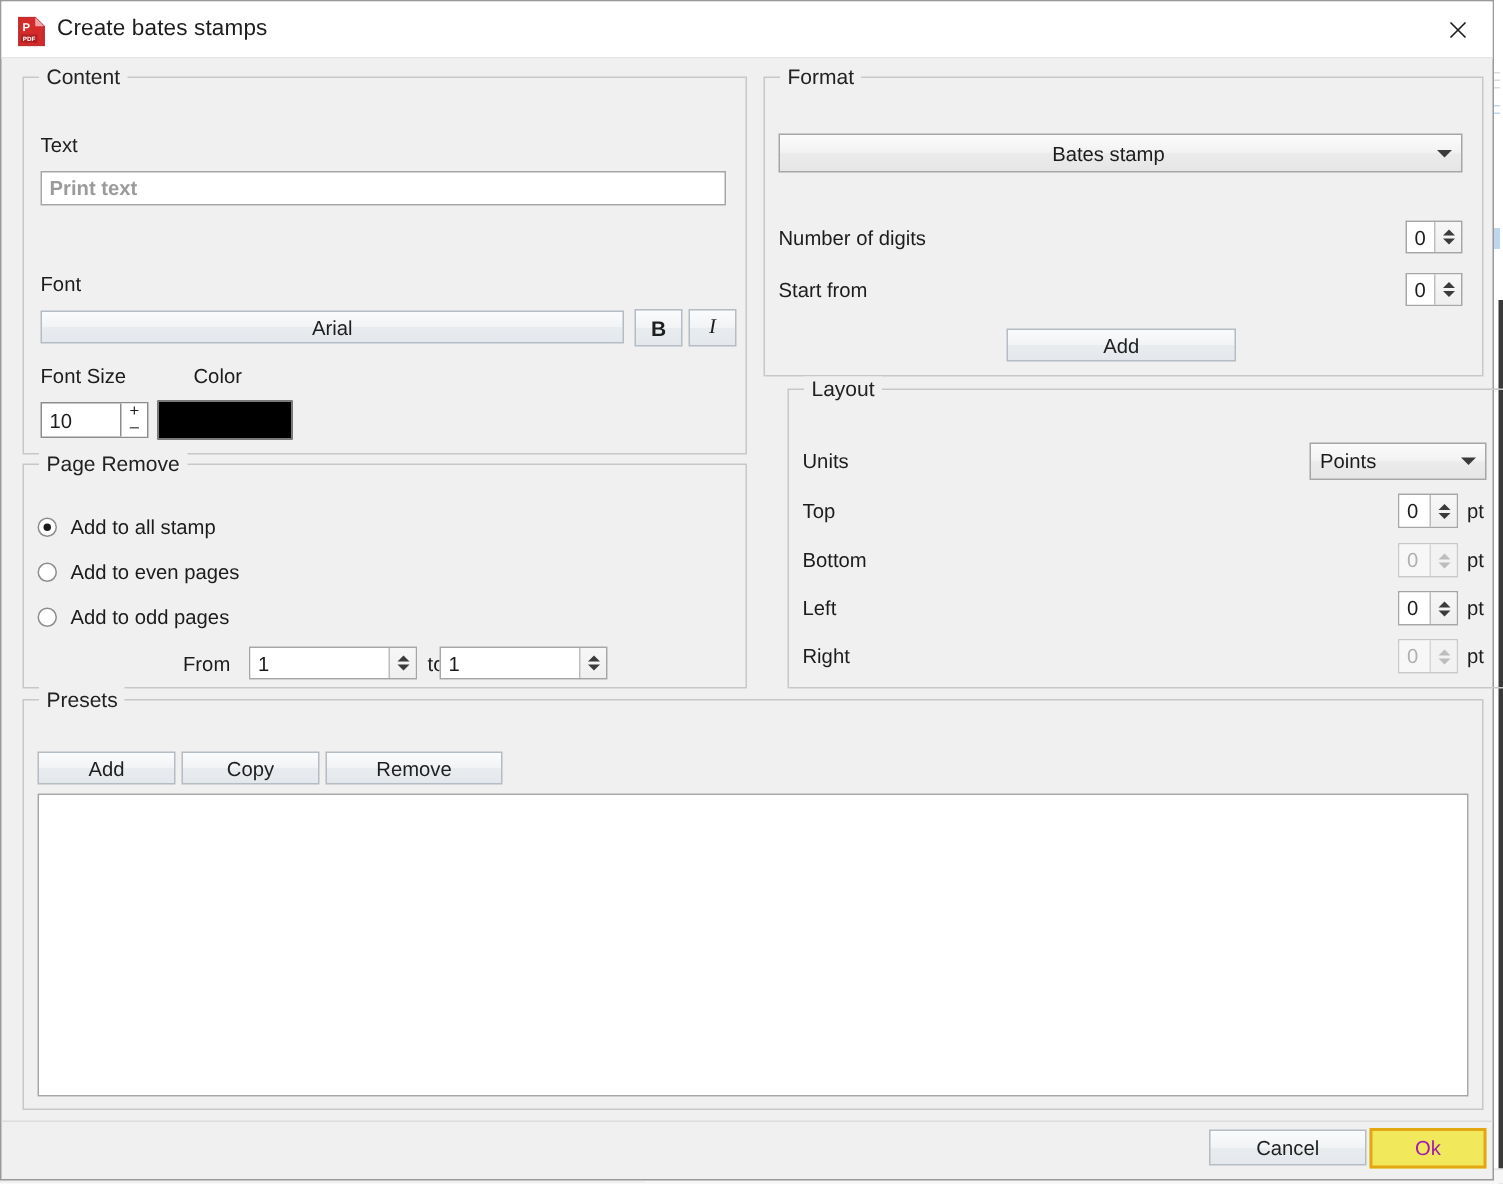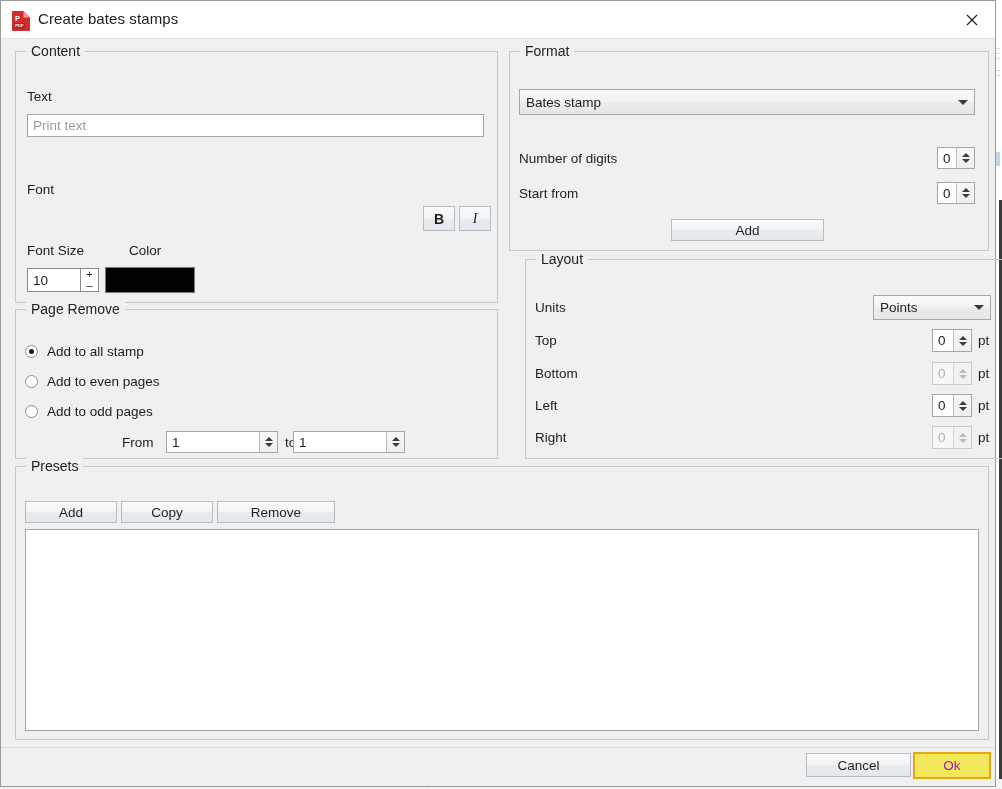--- a/index.html
+++ b/index.html
@@ -373,25 +373,28 @@
           <path d="M1 1 L11 11 M11 1 L1 11" stroke="#1c1c1c" stroke-width="1.1" fill="none"></path>
         </svg>
       </div>
     </div>
 
     <div class="group" style="left:14px; top:50px; width:483px; height:252px;">
       <div class="legend">Content</div>
 
       <div class="lbl" style="left:11px; top:37px;">Text</div>
 
-      <input class="tinput" type="text" style="left: 11px; top: 62px; width: 457px; height: 23px;" placeholder="Print text">
+      <input class="tinput" type="text" style="left: 11px; top: 62px; width: 457px; height: 23px; font-weight: bold;" placeholder="Print text">
 
 
       <div class="lbl" style="left:11px; top:130px;">Font</div>
 
+      <div class="btn" style="left:11px; top:155px; width:389px; height:22px;">
+        <span>Arial</span>
+      </div>
 
       <div class="btn bold-btn" style="left:407px; top:154px; width:32px; height:25px;">
         <span>B</span>
       </div>
       <div class="btn italic-btn" style="left:443px; top:154px; width:32px; height:25px;">
         <span>I</span>
       </div>
 
       <div class="lbl" style="left:11px; top:191px;">Font Size</div>
       <div class="lbl" style="left:113px; top:191px;">Color</div>
@@ -434,21 +437,21 @@
       <div class="lbl" style="left:269px; top:125px;">to</div>
       <div class="spin" style="left:277px; top:121px; width:112px; height:22px;">
         <span class="sval">1</span>
         <span class="sbtns">
           <i class="ar-up"></i>
           <i class="ar-dn"></i>
         </span>
       </div>
     </div>
 
-    <div class="group" style="left:508px; top:50px; width:480px; height:200px;">
+    <div class="group" style="left:508px; top:50px; width:480px; height:200px;text-align:center;">
       <div class="legend">Format</div>
 
       <div class="combo" style="left:9px; top:37px; width:456px; height:26px;">
         <span class="cval">Bates stamp</span>
         <span class="carrow">
             <i class="tri-down"></i>
           </span>
       </div>
 
       <div class="lbl" style="left:9px; top:99px;">Number of digits</div>

